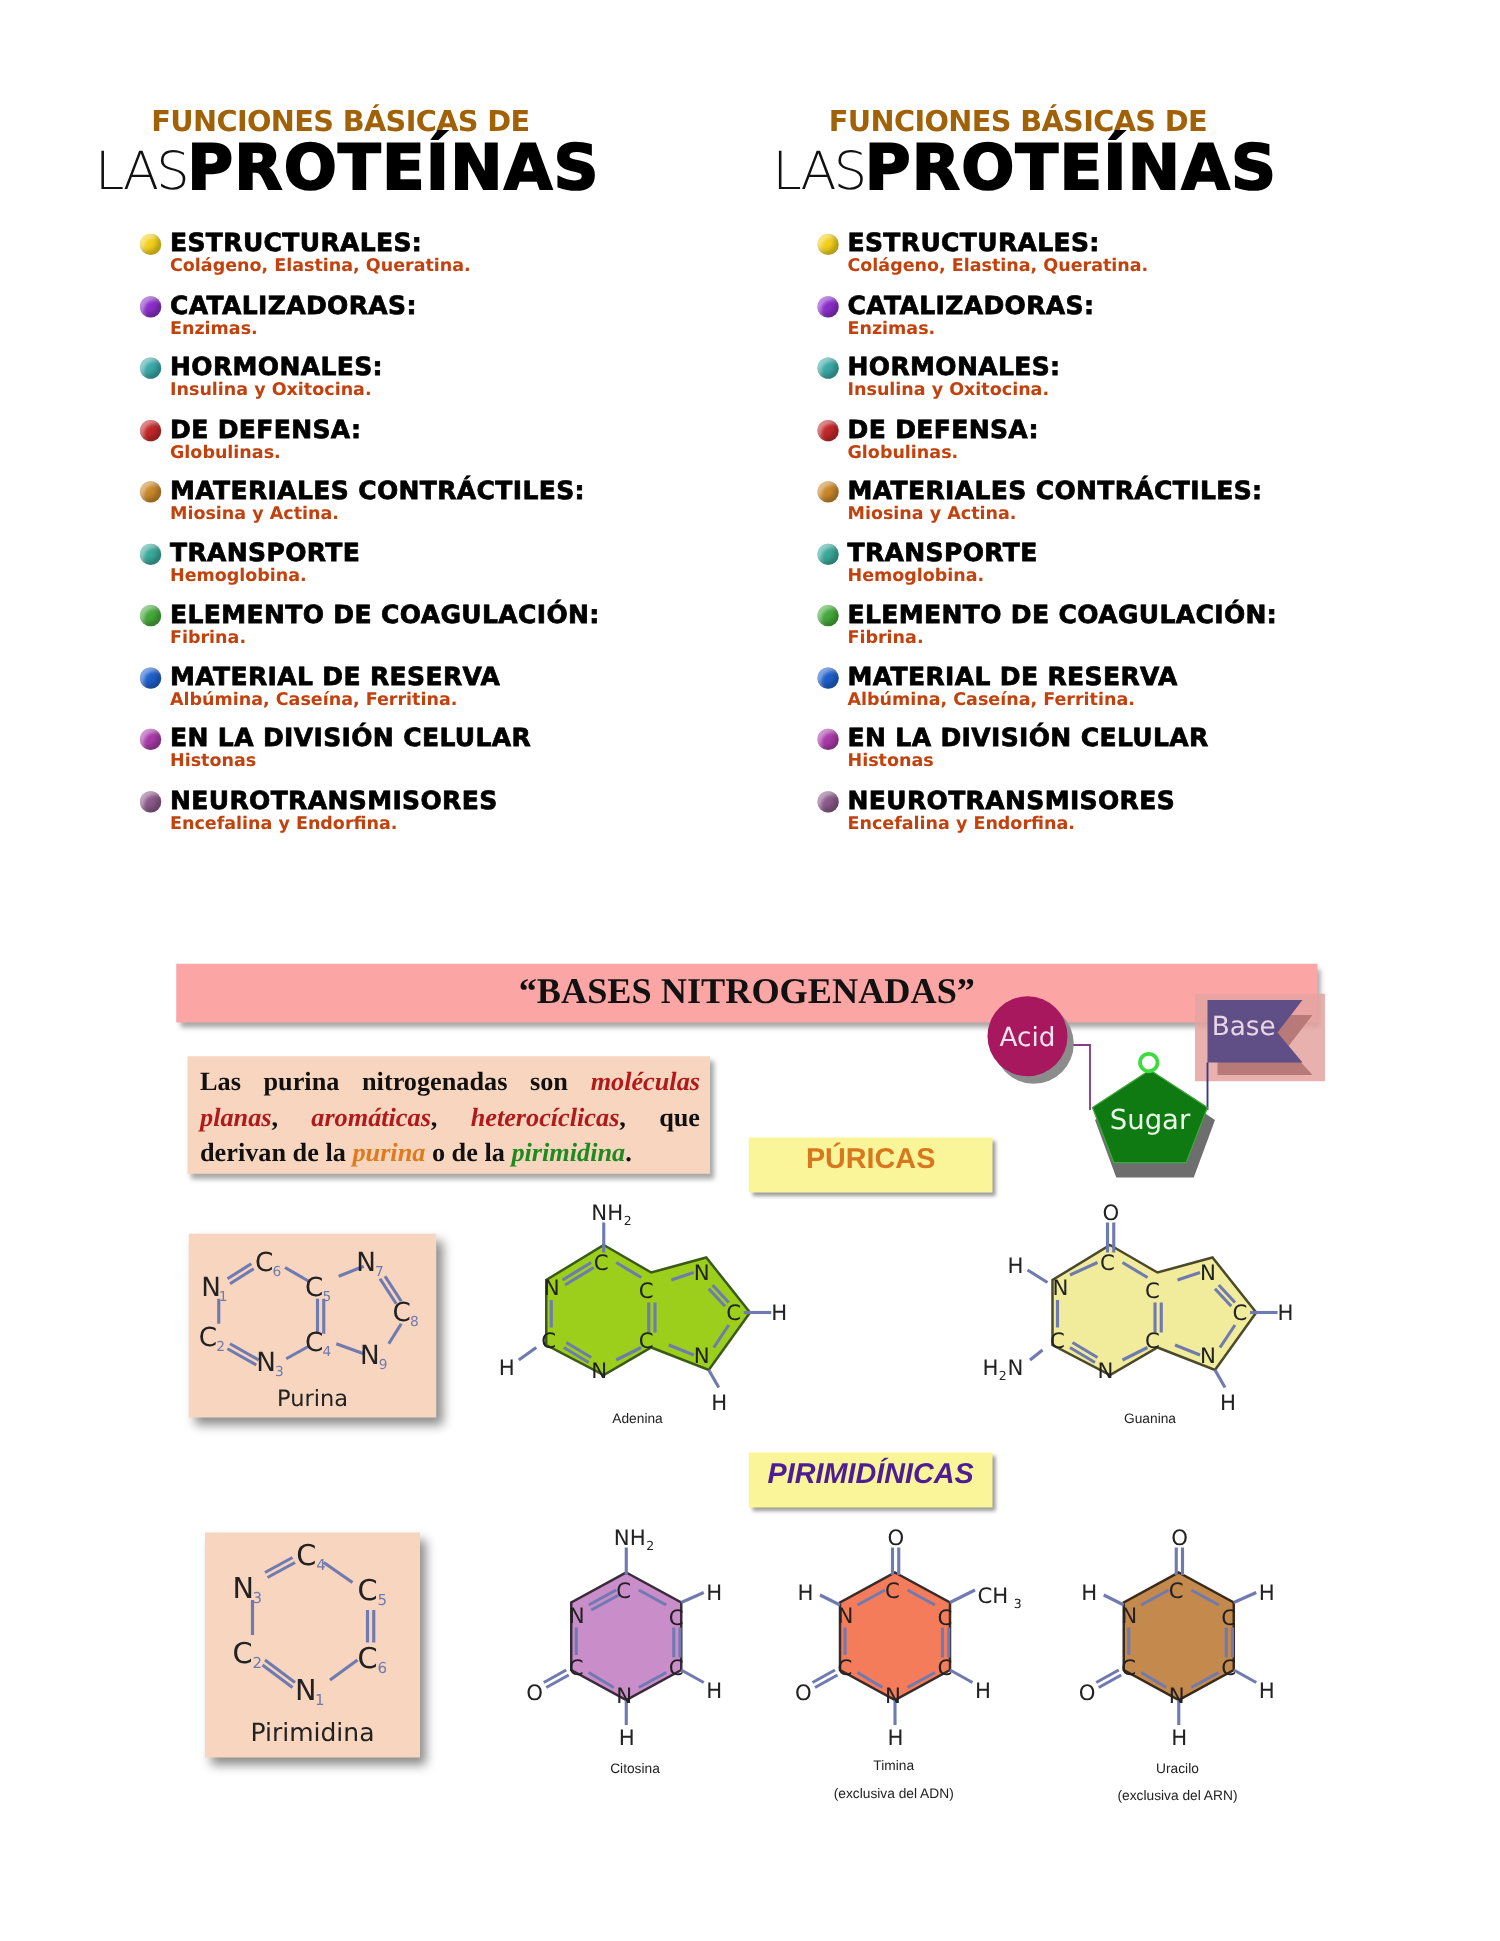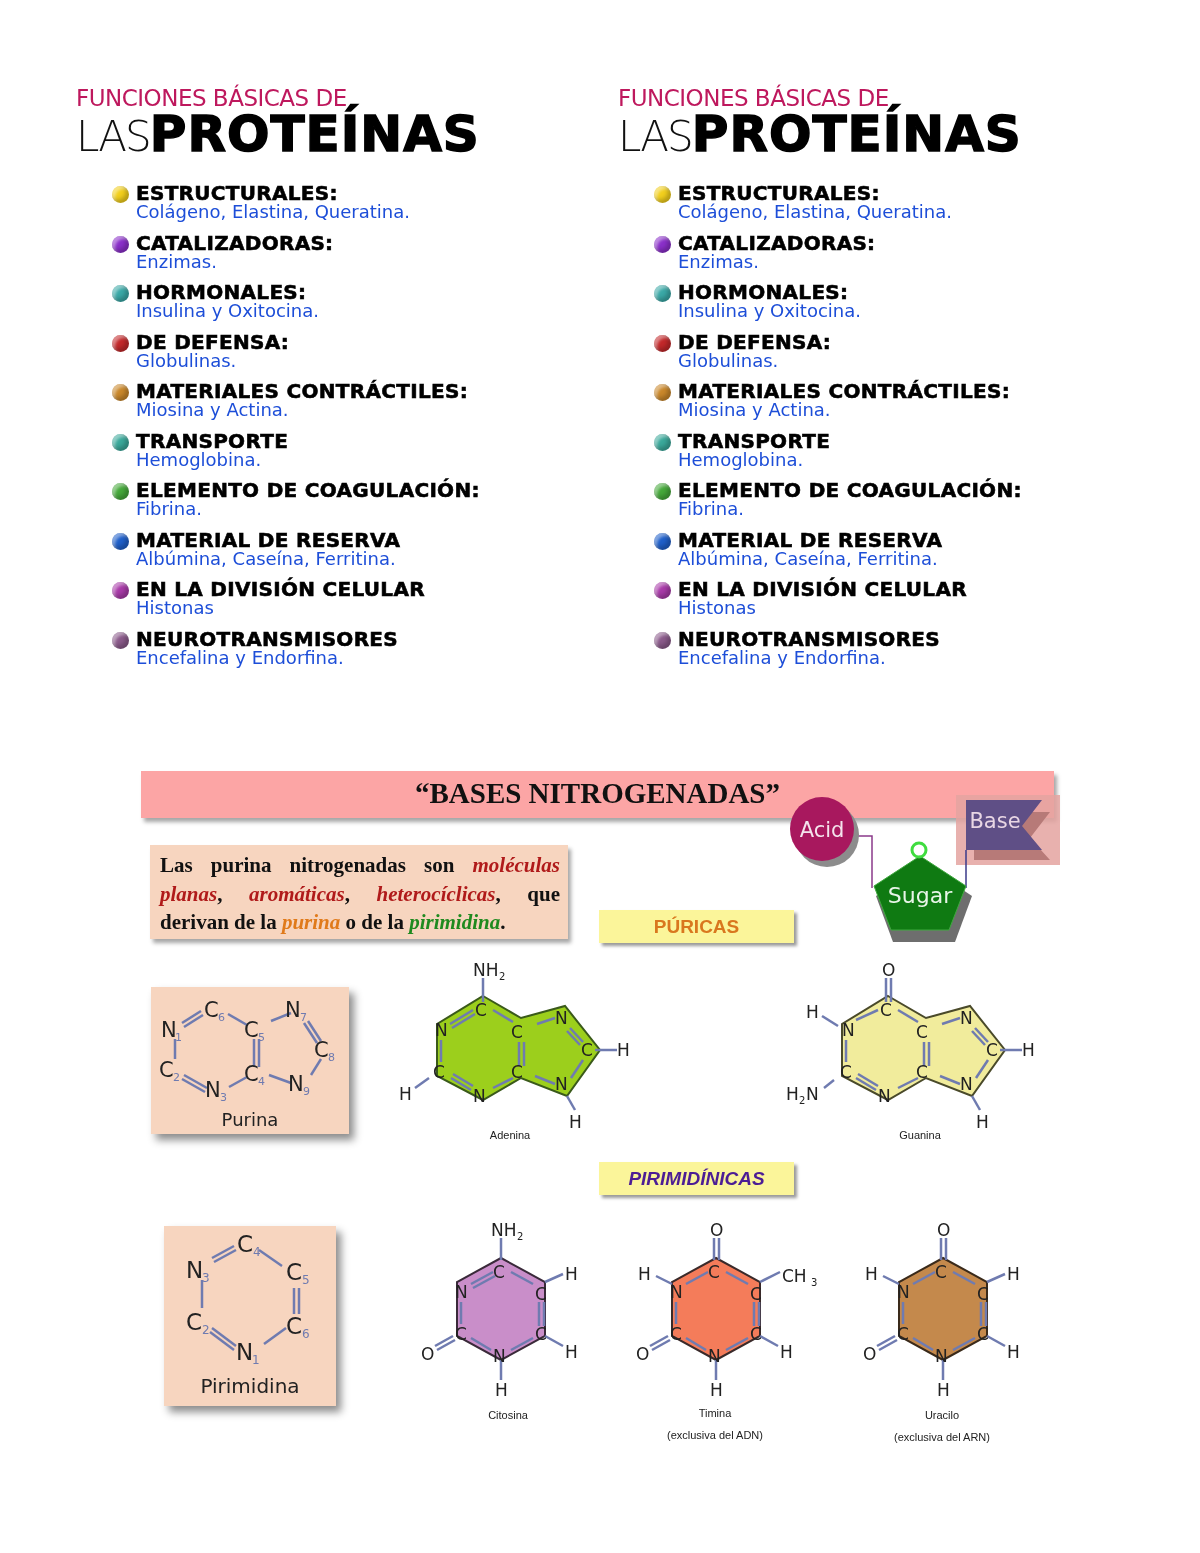--- a/index.html
+++ b/index.html
@@ -2,40 +2,40 @@
 <html><head>
 <meta charset="utf-8">
 <style>
   html, body { margin:0; padding:0; background:#ffffff; }
   body { width:1200px; height:1553px; position:relative; overflow:hidden; font-family:"Liberation Sans", sans-serif; color:#111; }
 
   
   .prot-col { position:absolute; top:86px; width:470px; }
   .prot-col.left { left:76px; }
   .prot-col.right { left:618px; }
-  .prot-sup { font-family:"DejaVu Sans", sans-serif; font-weight:400; font-size:23px; letter-spacing:-0.5px; color:#be185d; line-height:24px; white-space:nowrap; }
+  .prot-sup { font-family:"DejaVu Sans", sans-serif; font-weight:700; font-size:23px; letter-spacing:-0.5px; color:#a16207; line-height:24px; white-space:nowrap;margin-left:45px; }
   .prot-main { line-height:52px; margin-top:-2px; white-space:nowrap; }
   .prot-main .thin { font-family:"DejaVu Sans", sans-serif; font-weight:200; font-size:42px; letter-spacing:-2px; color:#111; -webkit-text-stroke:0; }
   .prot-main .bold { font-family:"DejaVu Sans", sans-serif; font-weight:900; font-size:50px; letter-spacing:1px; color:#000; -webkit-text-stroke:1.5px #000; }
   .prot-list { list-style:none; margin:10px 0 0 36px; padding:0; }
   .prot-item { position:relative; padding-left:24px; height:49.5px; }
   .prot-bullet { position:absolute; left:0; top:4px; width:17px; height:17px; border-radius:50%; box-shadow: inset -3px -3px 4px rgba(0,0,0,0.25), inset 3px 3px 3px rgba(255,255,255,0.45); }
   .prot-title { font-family:"DejaVu Sans", sans-serif; font-weight:bold; font-size:20px; line-height:22px; color:#000; -webkit-text-stroke:0.6px #000; letter-spacing:0.3px; white-space:nowrap; }
-  .prot-desc { font-family:"DejaVu Sans", sans-serif; font-size:18px; line-height:16px; color:#1d4ed8; white-space:nowrap; font-weight:400; }
+  .prot-desc { font-family:"DejaVu Sans", sans-serif; font-size:14px; line-height:16px; color:#c2410c; white-space:nowrap; font-weight:700; }
 
   
   .banner { position:absolute; left:141px; top:771px; width:913px; height:47px; background:#fca5a5; box-shadow:3px 4px 4px rgba(0,0,0,0.35); }
   .banner-title { position:absolute; left:0; right:0; top:6px; text-align:center; font-family:"Liberation Serif", serif; font-weight:bold; font-size:29px; color:#111; }
 
   .intro-box { position:absolute; left:150px; top:845px; width:418px; height:94px; background:#f7d5bf; box-shadow:3px 4px 4px rgba(0,0,0,0.35); padding:6px 8px 0 10px; box-sizing:border-box; font-family:"Liberation Serif", serif; font-weight:bold; font-size:21px; line-height:28.5px; text-align:justify; text-align-last:left; color:#111; }
   .intro-box .red { color:#b01a1a; font-style:italic; }
   .intro-box .orange { color:#e07a1a; font-style:italic; }
   .intro-box .green { color:#1f8a1f; font-style:italic; }
 
-  .tag { position:absolute; height:33px; background:#fbf59a; box-shadow:3px 3px 3px rgba(0,0,0,0.4); text-align:center; font-family:"Liberation Sans", sans-serif; font-weight:bold; font-size:19px; line-height:33px; }
+  .tag { position:absolute; height:44px; background:#fbf59a; box-shadow:3px 3px 3px rgba(0,0,0,0.4); text-align:center; font-family:"Liberation Sans", sans-serif; font-weight:bold; font-size:23px; line-height:33px; }
   .tag.puricas { left:599px; top:910px; width:195px; color:#d9771e; }
   .tag.pirim { left:599px; top:1162px; width:195px; color:#4c1d95;font-style:italic; }
 
   .nuc-diagram { position:absolute; left:780px; top:780px; width:290px; height:170px; }
 
   .struct-box { position:absolute; background:#f7d5bf; box-shadow:5px 6px 8px rgba(0,0,0,0.45); }
   .struct-box.purina { left:151px; top:987px; width:198px; height:147px; }
   .struct-box.pirimidina { left:164px; top:1226px; width:172px; height:180px; }
 
   .mol { position:absolute; }

